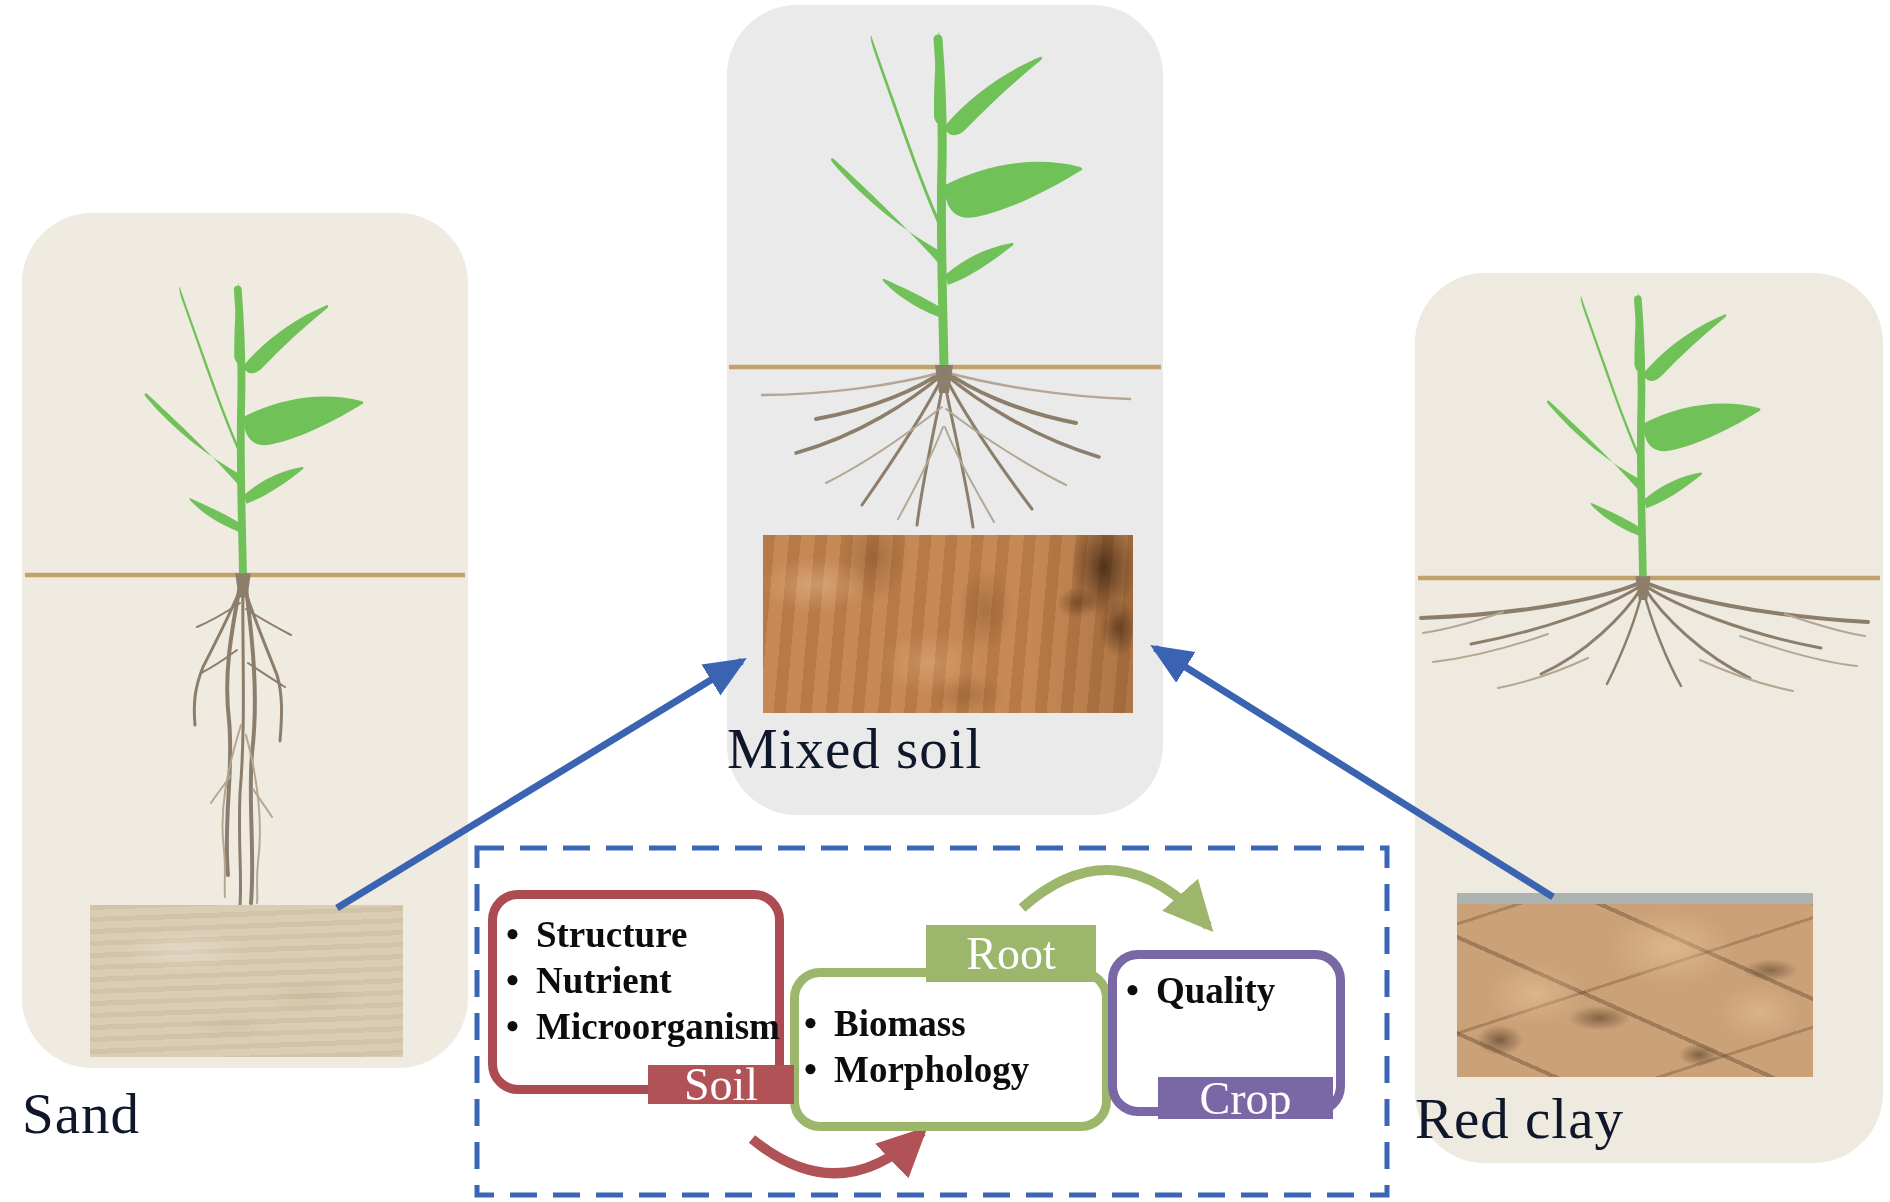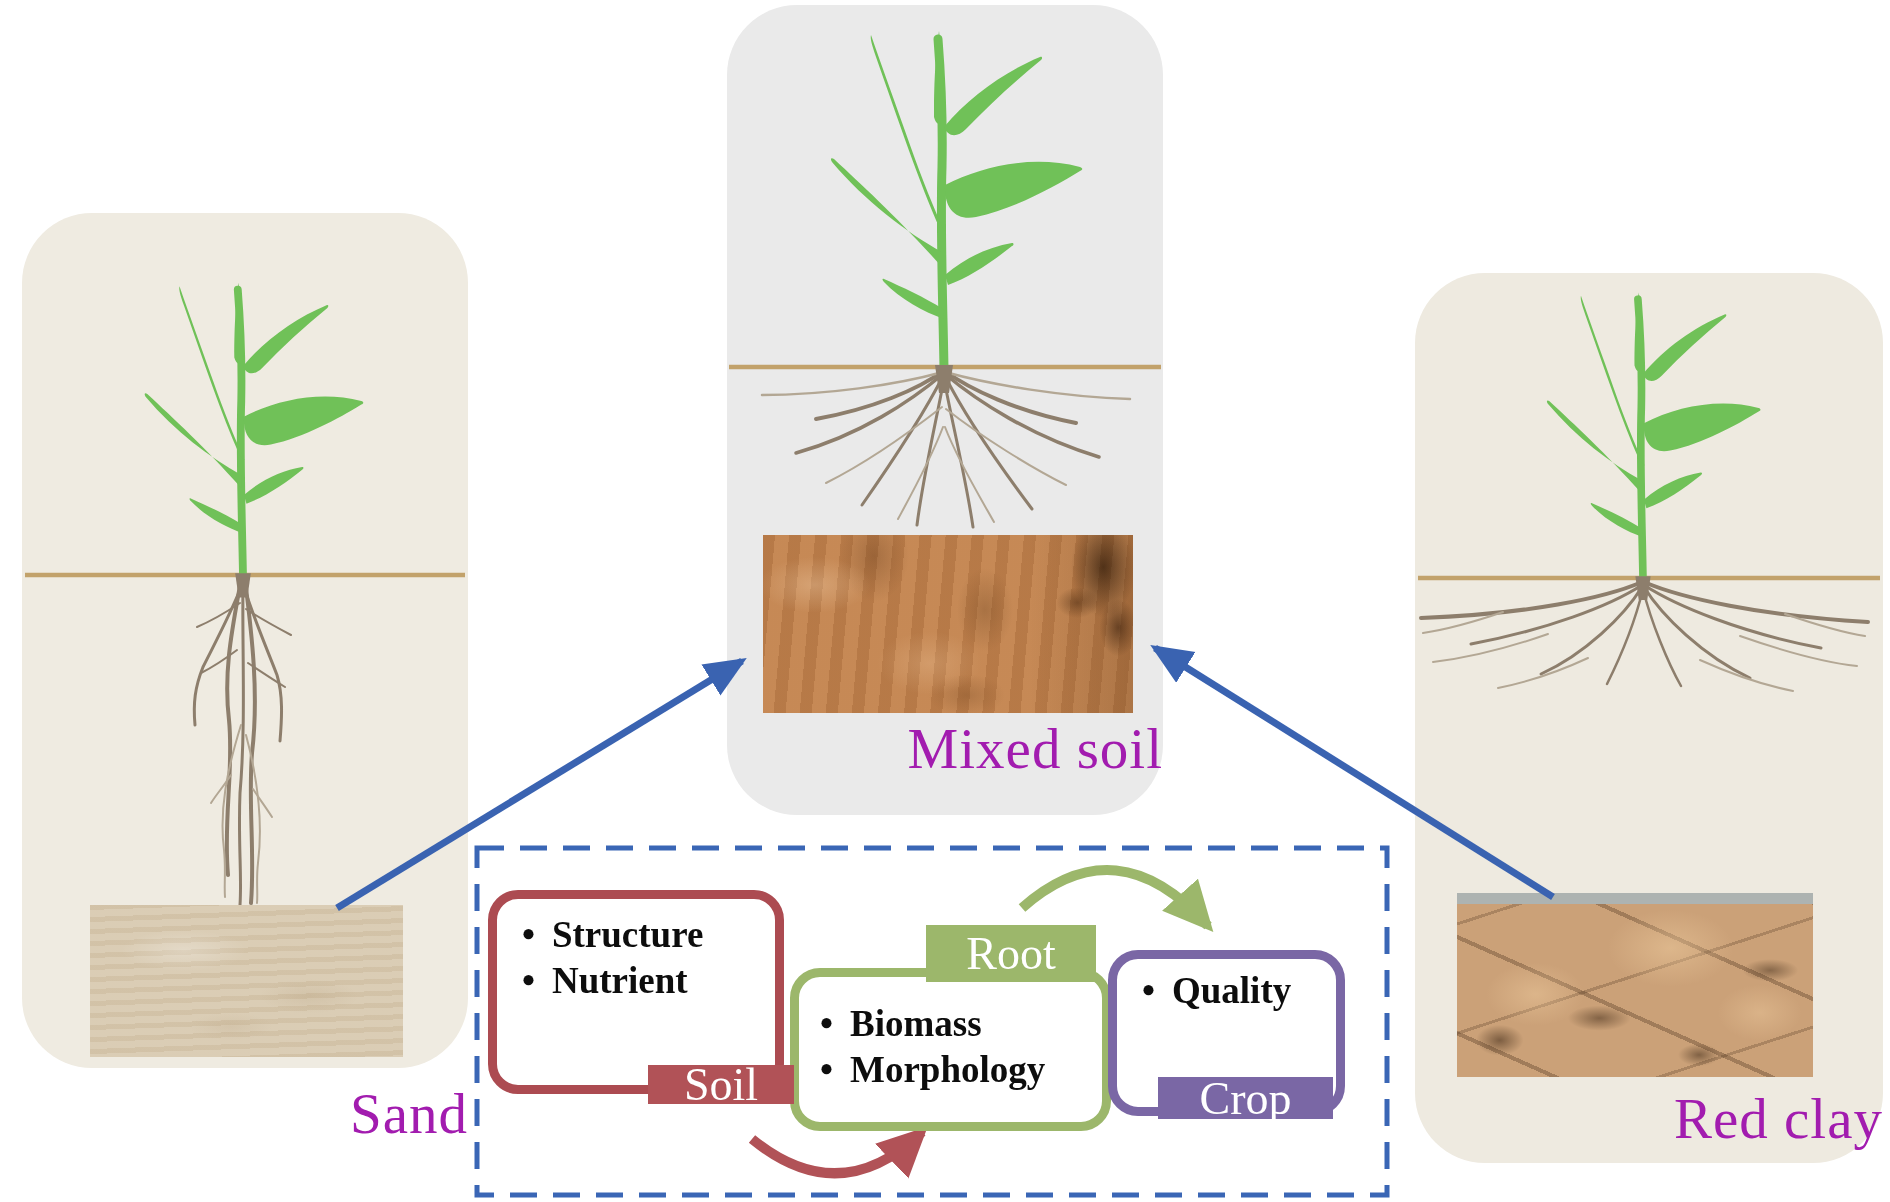--- a/index.html
+++ b/index.html
@@ -40,39 +40,39 @@
       radial-gradient(ellipse 70px 45px at 22% 55%, rgba(240,205,160,.45), transparent 70%),
       radial-gradient(ellipse 60px 40px at 85% 65%, rgba(240,205,160,.40), transparent 70%),
       radial-gradient(ellipse 34px 22px at 12% 80%, rgba(60,38,20,.55), transparent 70%),
       radial-gradient(ellipse 45px 18px at 40% 68%, rgba(60,38,20,.50), transparent 70%),
       radial-gradient(ellipse 30px 16px at 68% 88%, rgba(55,35,18,.50), transparent 70%),
       radial-gradient(ellipse 40px 16px at 88% 42%, rgba(55,35,18,.45), transparent 70%),
       repeating-linear-gradient(24deg, transparent 0 38px, rgba(70,45,25,.32) 38px 42px, transparent 42px 88px),
       repeating-linear-gradient(-18deg, transparent 0 46px, rgba(70,45,25,.25) 46px 49px, transparent 49px 104px);}
 
   
-  .caption{position:absolute;text-align:right;color:#a21caf;font-size:57px;line-height:1.1;
+  .caption{position:absolute;text-align:left;color:#0f172a;font-size:57px;line-height:1.1;
            font-weight:400;letter-spacing:1px;}
   .cap-sand {left:22px;  top:1083px; width:446px;}
   .cap-mixed{left:727px; top:718px;  width:436px;}
   .cap-clay {left:1415px;top:1088px; width:468px;}
 
   
   #overlay{position:absolute;left:0;top:0;pointer-events:none;}
 
   
   .fbox{position:absolute;background:#ffffff;border-radius:30px;}
   .box-soil{left:488px;top:890px;width:278px;height:186px;border:9px solid #AC4B51;}
   .box-root{left:790px;top:968px;width:303px;height:145px;border:9px solid #9CB76B;}
   .box-crop{left:1108px;top:950px;width:219px;height:148px;border:9px solid #7A67A5;}
   .items{position:absolute;left:0;top:0;width:100%;box-sizing:border-box;}
   .box-soil .items{padding:13px 0 0 9px;}
   .box-root .items{padding:24px 0 0 5px;}
   .box-crop .items{padding:9px 0 0 9px;}
-  .li{font-size:37px;line-height:46px;font-weight:700;color:#0d0d0d;white-space:nowrap;margin-left:16px;}
+  .li{font-size:37px;line-height:46px;font-weight:700;color:#0d0d0d;white-space:nowrap;}
   .li .b{display:inline-block;margin-right:17px;}
 
   .flabel{position:absolute;display:flex;align-items:center;justify-content:center;
           color:#ffffff;font-size:46px;font-weight:400;margin-left:26px;}
   .lab-soil{left:622px;top:1065px;width:146px;height:39px;background:#B15257;}
   .lab-root{left:900px;top:925px;width:170px;height:57px;background:#9CB76B;}
   .lab-crop{left:1132px;top:1077px;width:175px;height:42px;background:#7A67A5;}
 </style>
 </head>
 <body>
@@ -207,20 +207,21 @@
     <line x1="1553" y1="897" x2="1155" y2="648" stroke="#3A63B1" stroke-width="7" marker-end="url(#mBlue)"></line>
     <rect x="477" y="848" width="910" height="347" fill="none" stroke="#3A66B5" stroke-width="5" stroke-dasharray="27 16"></rect>
     <path d="M752,1139 Q840,1211 922,1132" fill="none" stroke="#B15257" stroke-width="10" marker-end="url(#mRed)"></path>
     <path d="M1022,908 Q1117,824 1208,926" fill="none" stroke="#9CB76B" stroke-width="10" marker-end="url(#mGreen)"></path>
   </svg>
 
   <div class="fbox box-soil">
     <div class="items">
       <div class="li"><span class="b">•</span><span>Structure</span></div>
       <div class="li"><span class="b">•</span><span>Nutrient</span></div>
+      <div class="li"><span class="b">•</span><span>Microorganism</span></div>
     </div>
   </div>
 
   <div class="fbox box-root">
     <div class="items">
       <div class="li"><span class="b">•</span><span>Biomass</span></div>
       <div class="li"><span class="b">•</span><span>Morphology</span></div>
     </div>
   </div>
 

